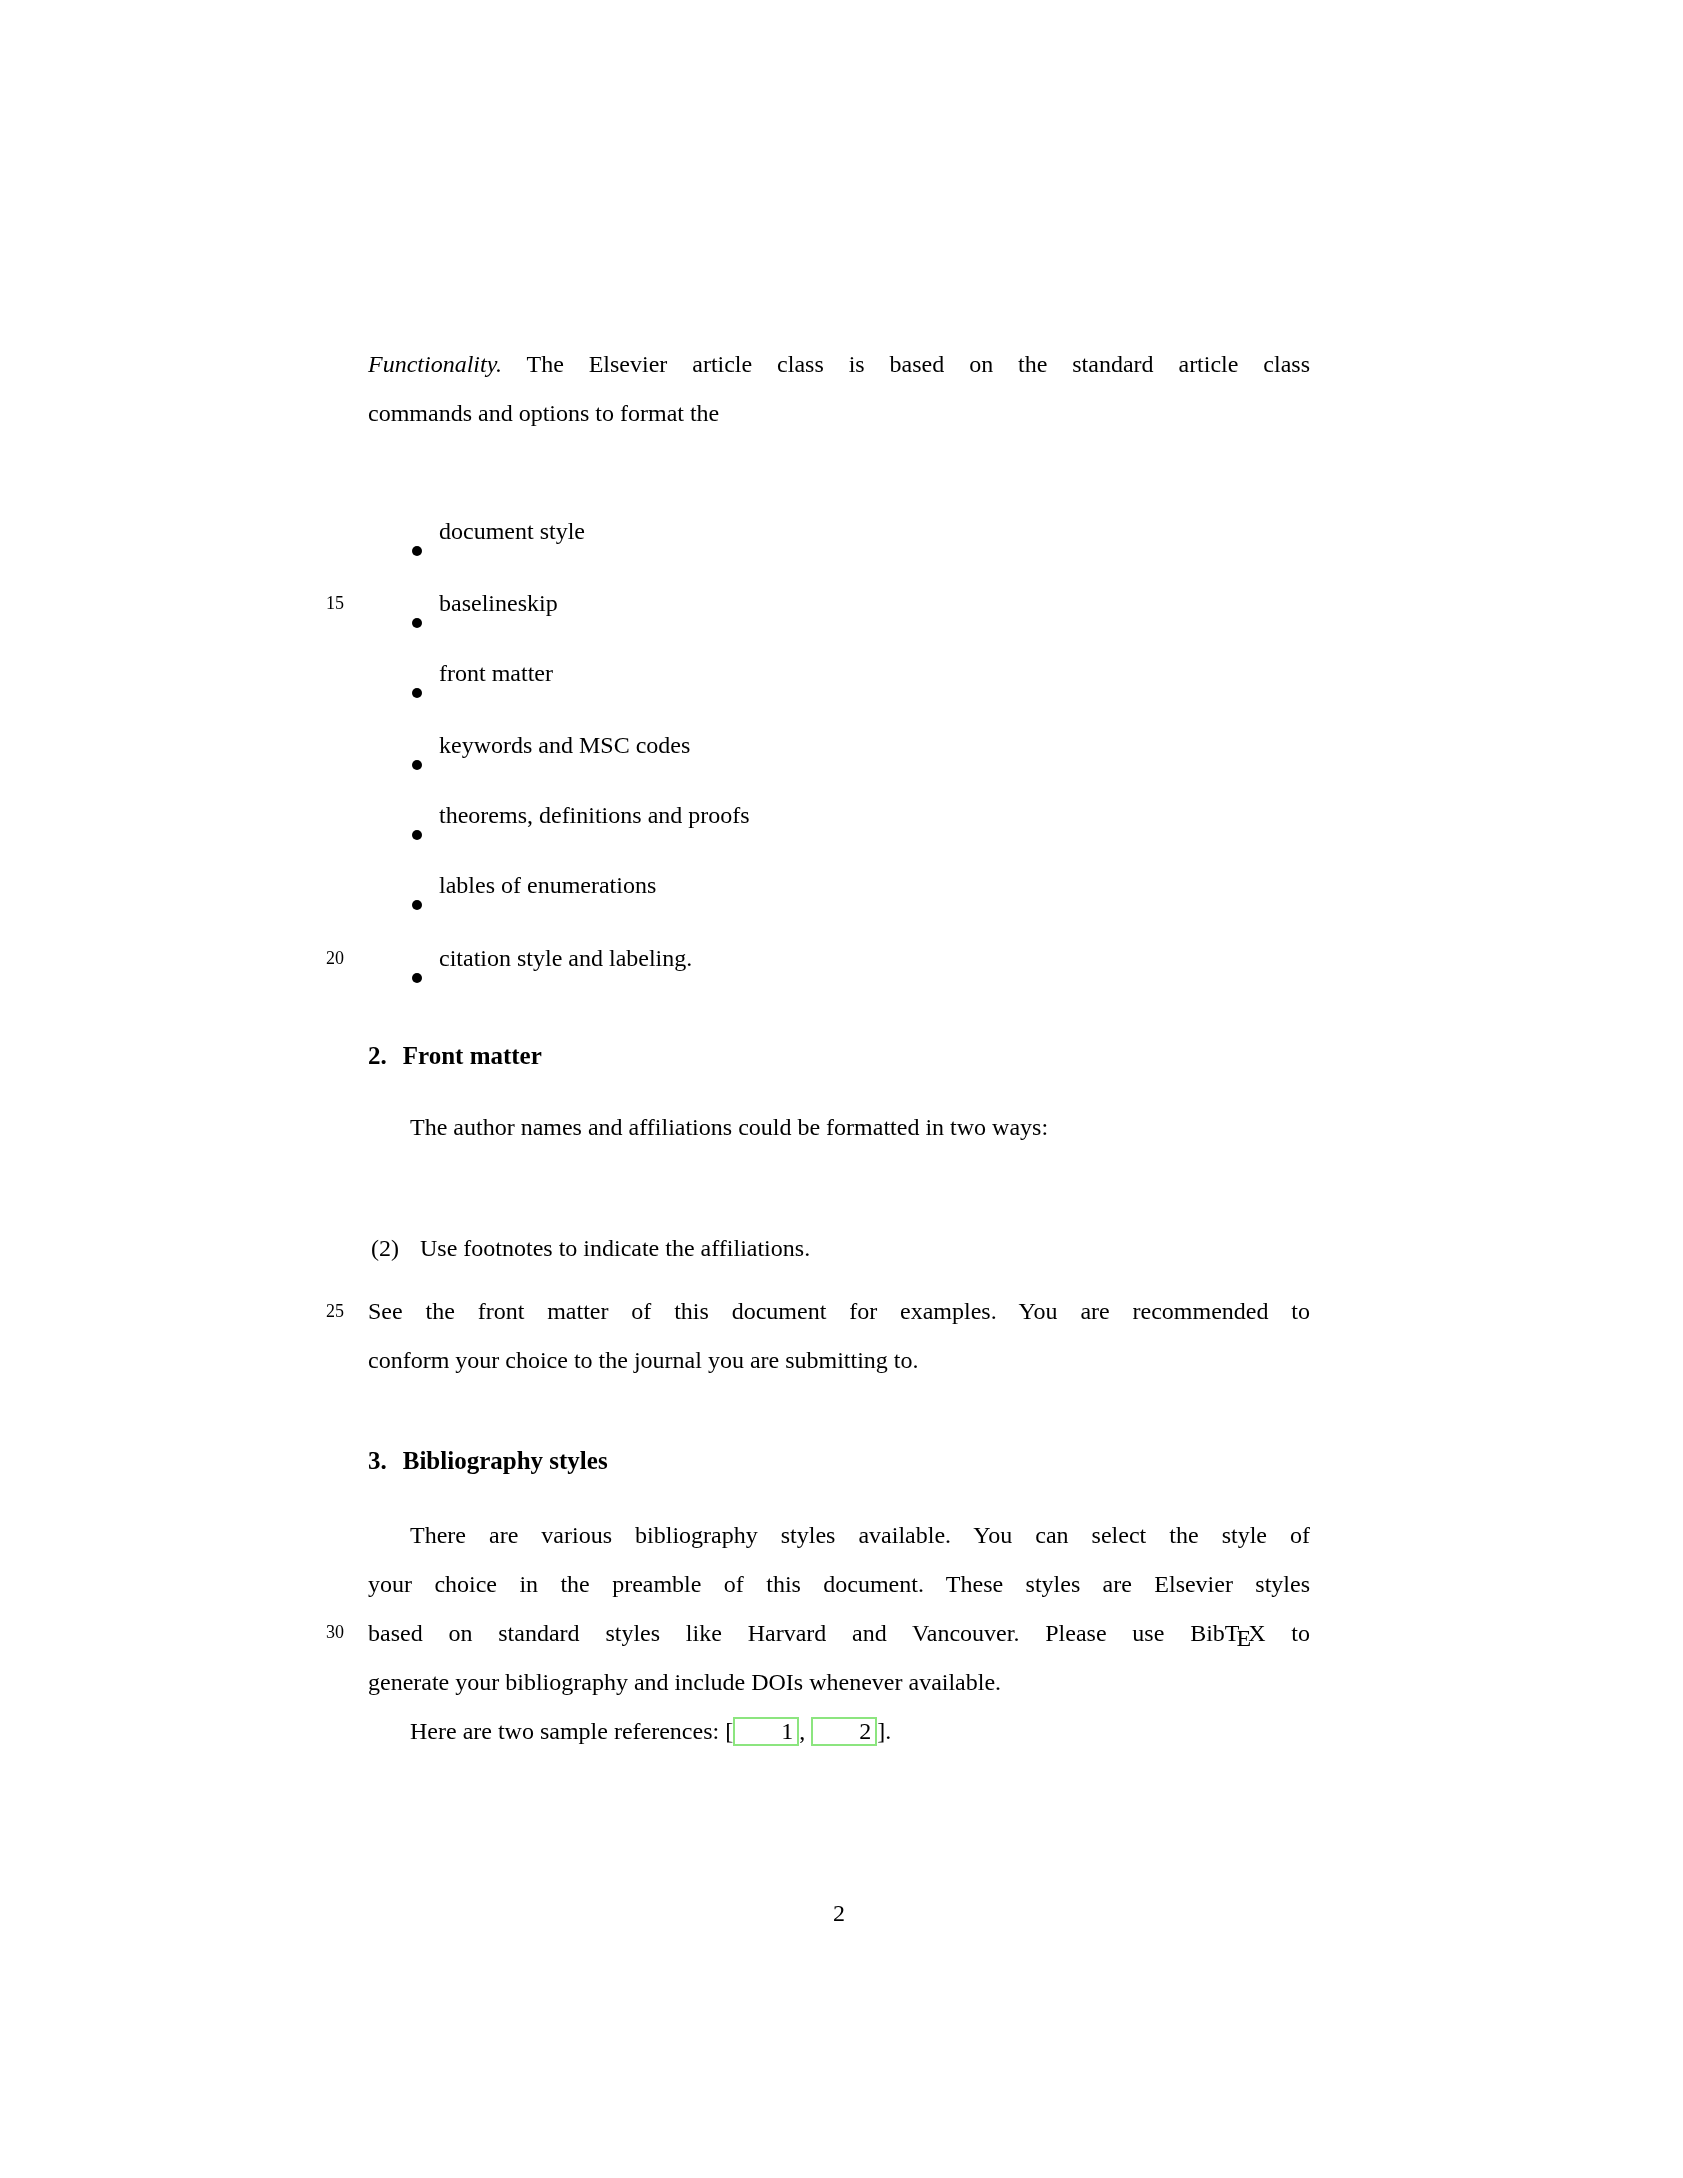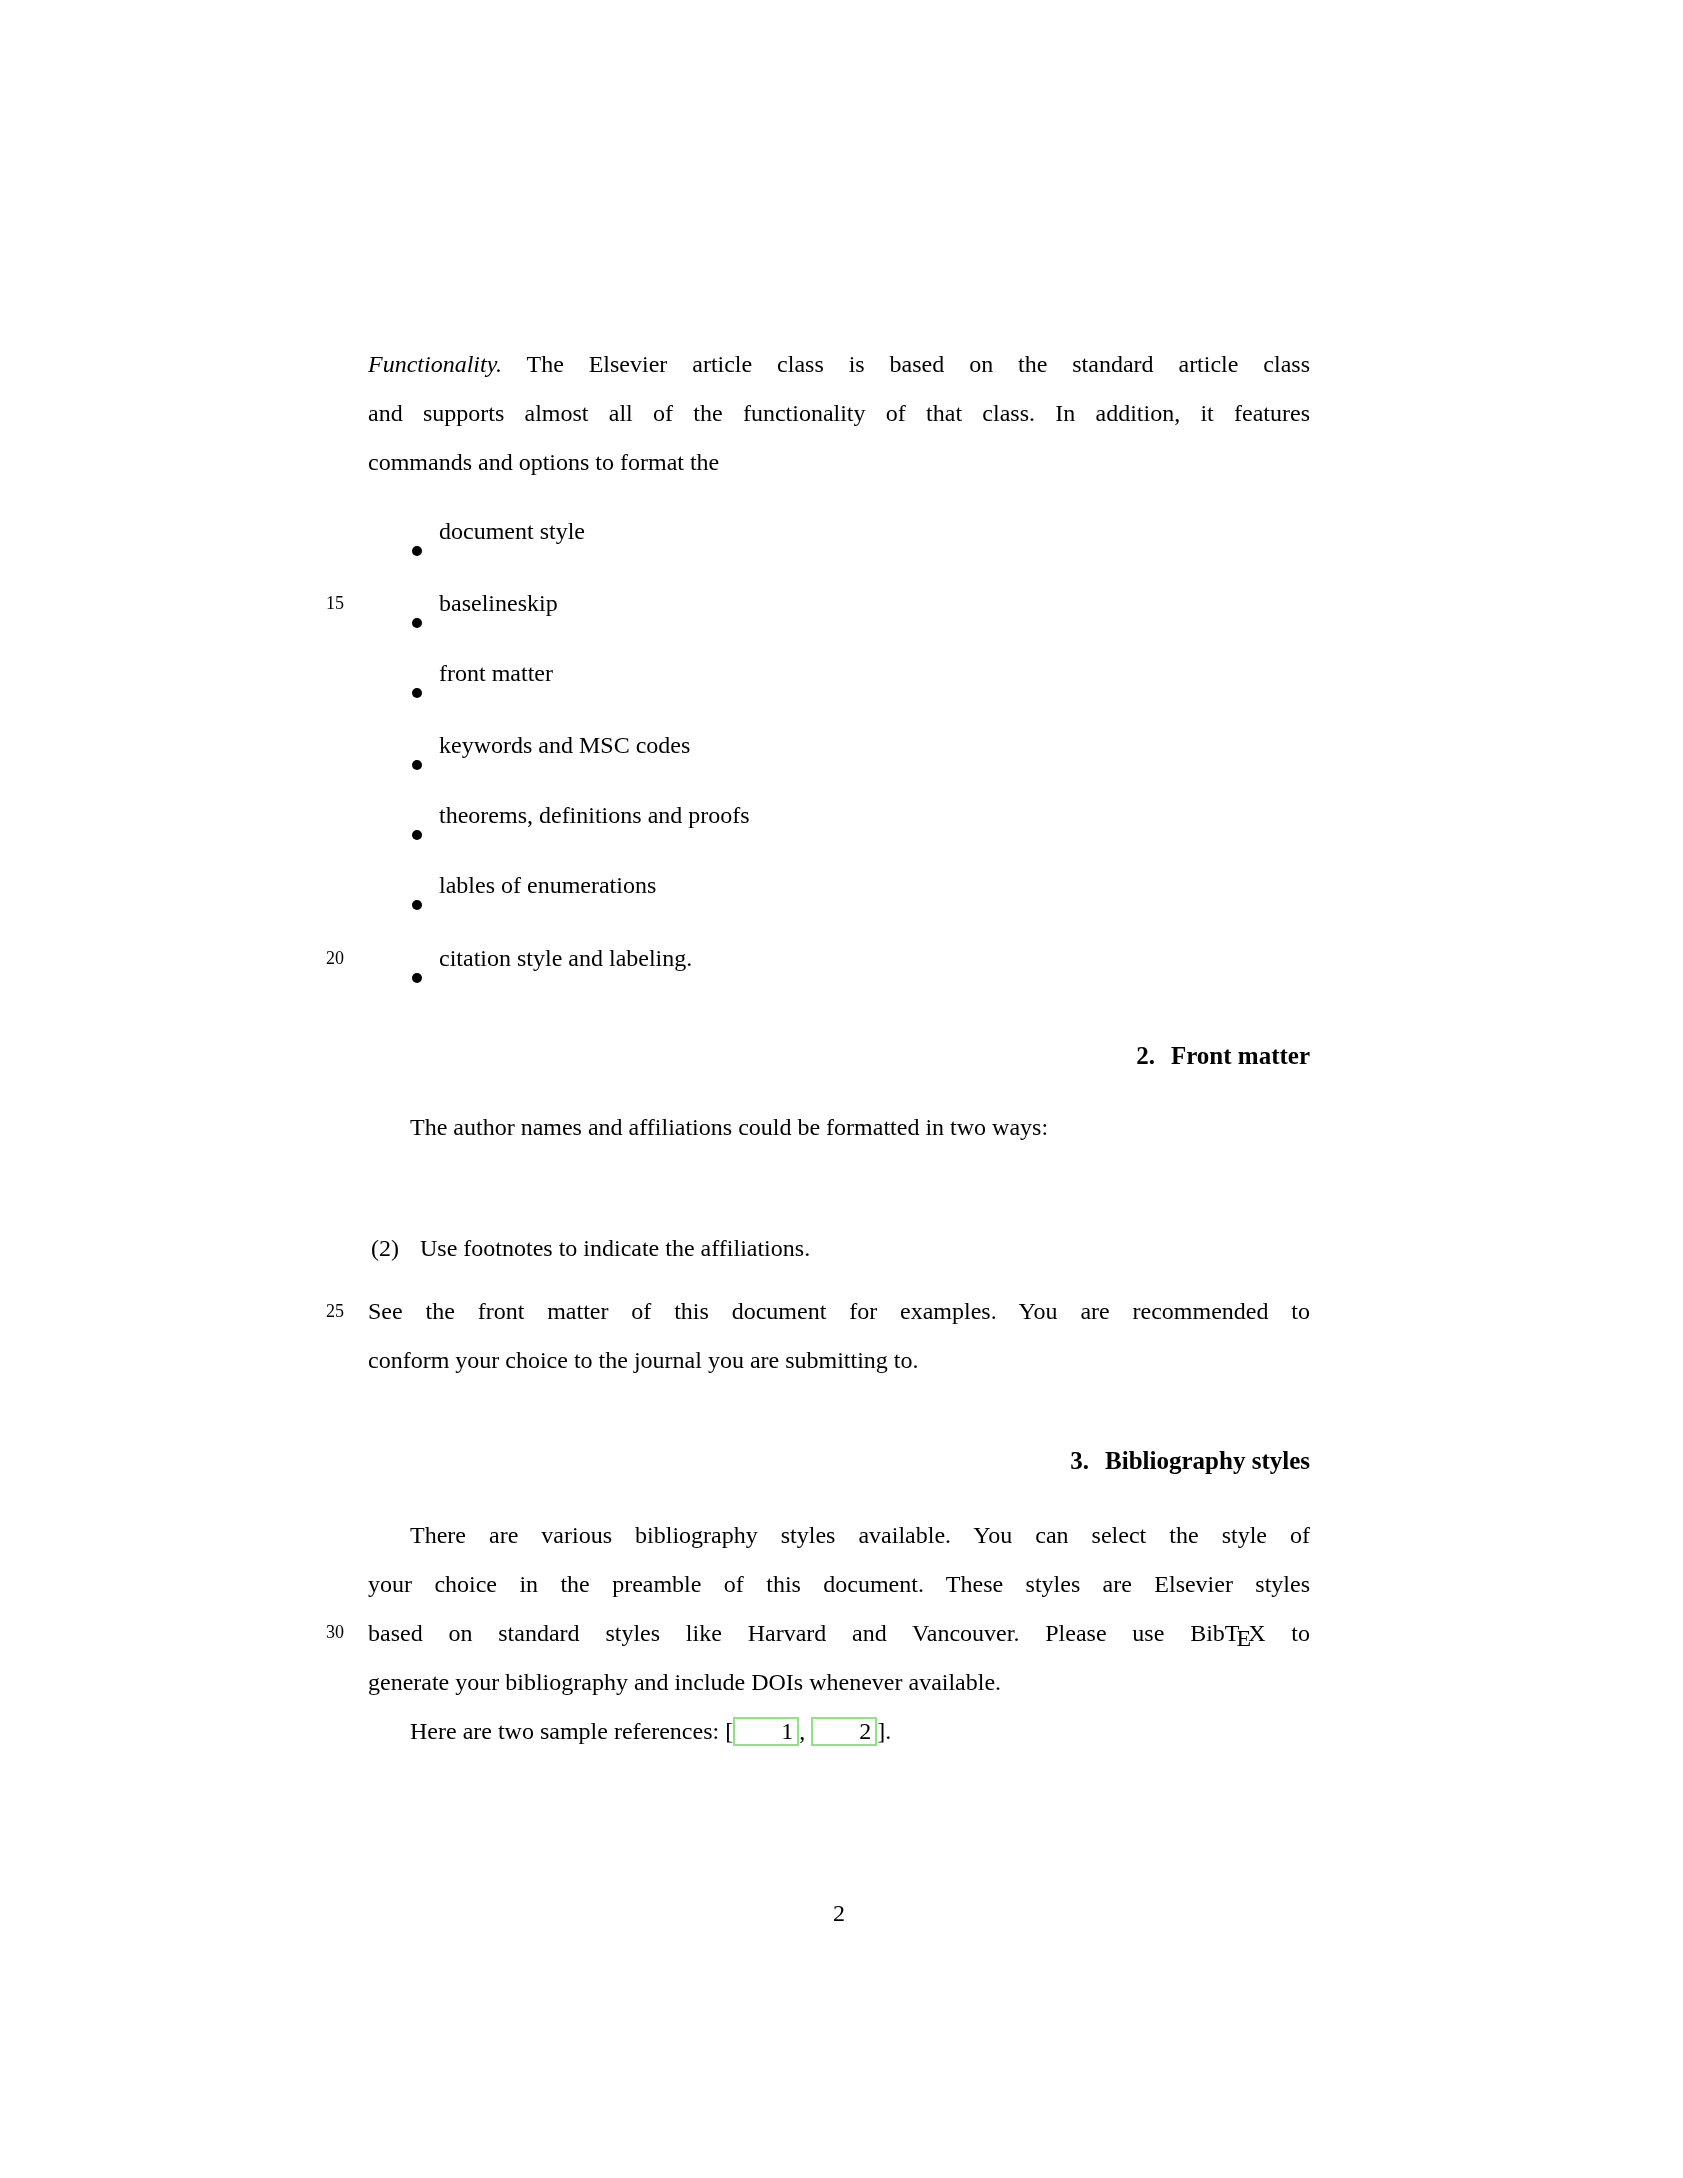--- a/index.html
+++ b/index.html
@@ -33,21 +33,20 @@
   .indent { text-indent: 42px; }
   .italic { font-style: italic; }
   .lead { }
   .section-heading {
     left: 368px;
     width: 942px;
     line-height: 49px;
     font-weight: bold;
     font-size: 25px;
     white-space: nowrap;
-    text-align: right;
   }
   .sec-title { margin-left: 16px; }
   .margin-num {
     left: 299px;
     width: 45px;
     text-align: right;
     font-size: 18px;
     line-height: 49px;
   }
   .bullet-item {
@@ -97,21 +96,20 @@
 
 <div class="page">
 
   <div class="abs margin-num" style="top:579px">15</div>
   <div class="abs margin-num" style="top:934px">20</div>
   <div class="abs margin-num" style="top:1287px">25</div>
   <div class="abs margin-num" style="top:1608px">30</div>
 
   <div class="abs col" style="top:340px">
     <div class="line just"><span class="italic lead">Functionality.</span> <span>The Elsevier article class is based on the standard article class</span></div>
-    <div class="line just">and supports almost all of the functionality of that class. In addition, it features</div>
     <div class="line">commands and options to format the</div>
   </div>
 
   <div class="abs bullet-item" style="top:507px">
     <span class="bullet-dot"></span>
     <span>document style</span>
   </div>
   <div class="abs bullet-item" style="top:579px">
     <span class="bullet-dot"></span>
     <span>baselineskip</span>

